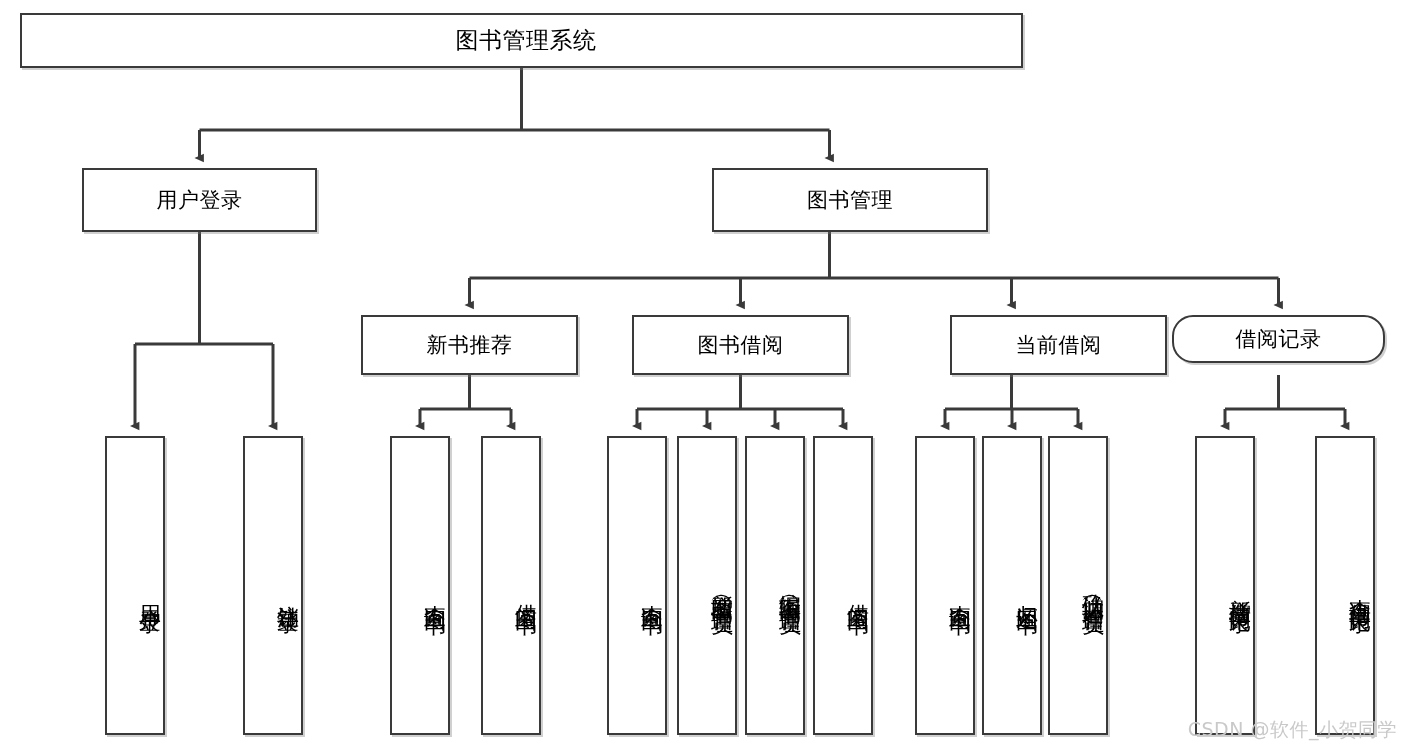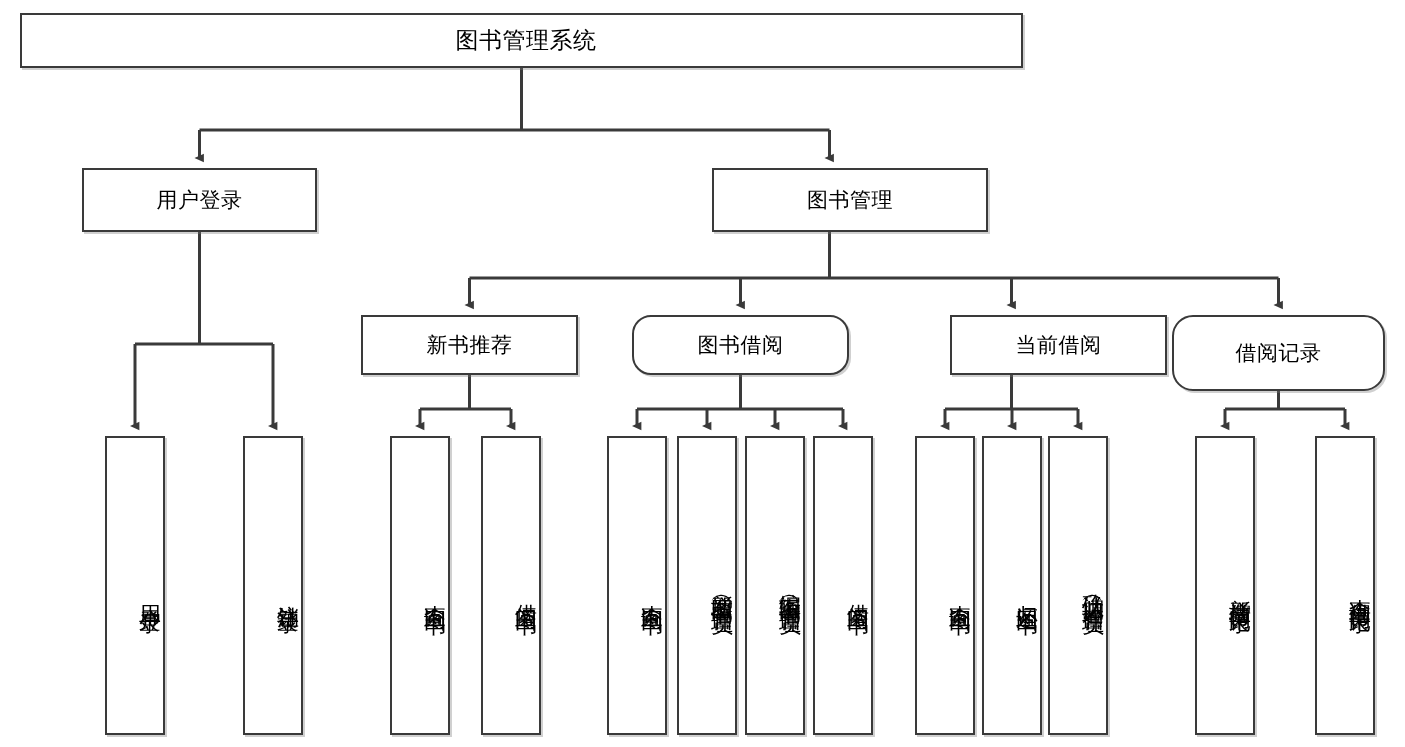--- a/index.html
+++ b/index.html
@@ -115,27 +115,27 @@
       </div>
       <div class="node" style="left: 82px; top: 168px; width: 235px; height: 64px;">
         <span>用户登录</span>
       </div>
       <div class="node" style="left: 712px; top: 168px; width: 276px; height: 64px;">
         <span>图书管理</span>
       </div>
       <div class="node" style="left: 361px; top: 315px; width: 217px; height: 60px;">
         <span>新书推荐</span>
       </div>
-      <div class="node" style="left: 632px; top: 315px; width: 217px; height: 60px; border-radius: 19px;">
+      <div class="node" style="left: 632px; top: 315px; width: 217px; height: 60px;">
         <span>图书借阅</span>
       </div>
       <div class="node" style="left: 903px; top: 315px; width: 217px; height: 60px; margin-left: 47px;">
         <span>当前借阅</span>
       </div>
-      <div class="node" style="left: 1172px; top: 315px; width: 213px; height: 76px; border-radius: 21px;">
+      <div class="node" style="left: 1172px; top: 315px; width: 213px; height: 48px; border-radius: 21px;">
         <span>借阅记录</span>
       </div>
       <div class="node leaf" style="left: 105px; top: 436px; width: 60px; height: 299px;">
         <span>用户登录</span>
       </div>
       <div class="node leaf" style="left: 243px; top: 436px; width: 60px; height: 299px;">
         <span>注销登录</span>
       </div>
       <div class="node leaf" style="left: 390px; top: 436px; width: 60px; height: 299px;">
         <span>查询图书</span>
@@ -165,13 +165,14 @@
         <span>确认归还（管理员）</span>
       </div>
       <div class="node leaf tall-text" style="left: 1195px; top: 436px; width: 60px; height: 299px;">
         <span>新增借阅记录</span>
       </div>
       <div class="node leaf tall-text" style="left: 1315px; top: 436px; width: 60px; height: 299px;">
         <span>查询借阅记录</span>
       </div>
     </div>
 
+  <div class="watermark">CSDN @软件_小贺同学</div>
 </div>
 
 </body></html>

